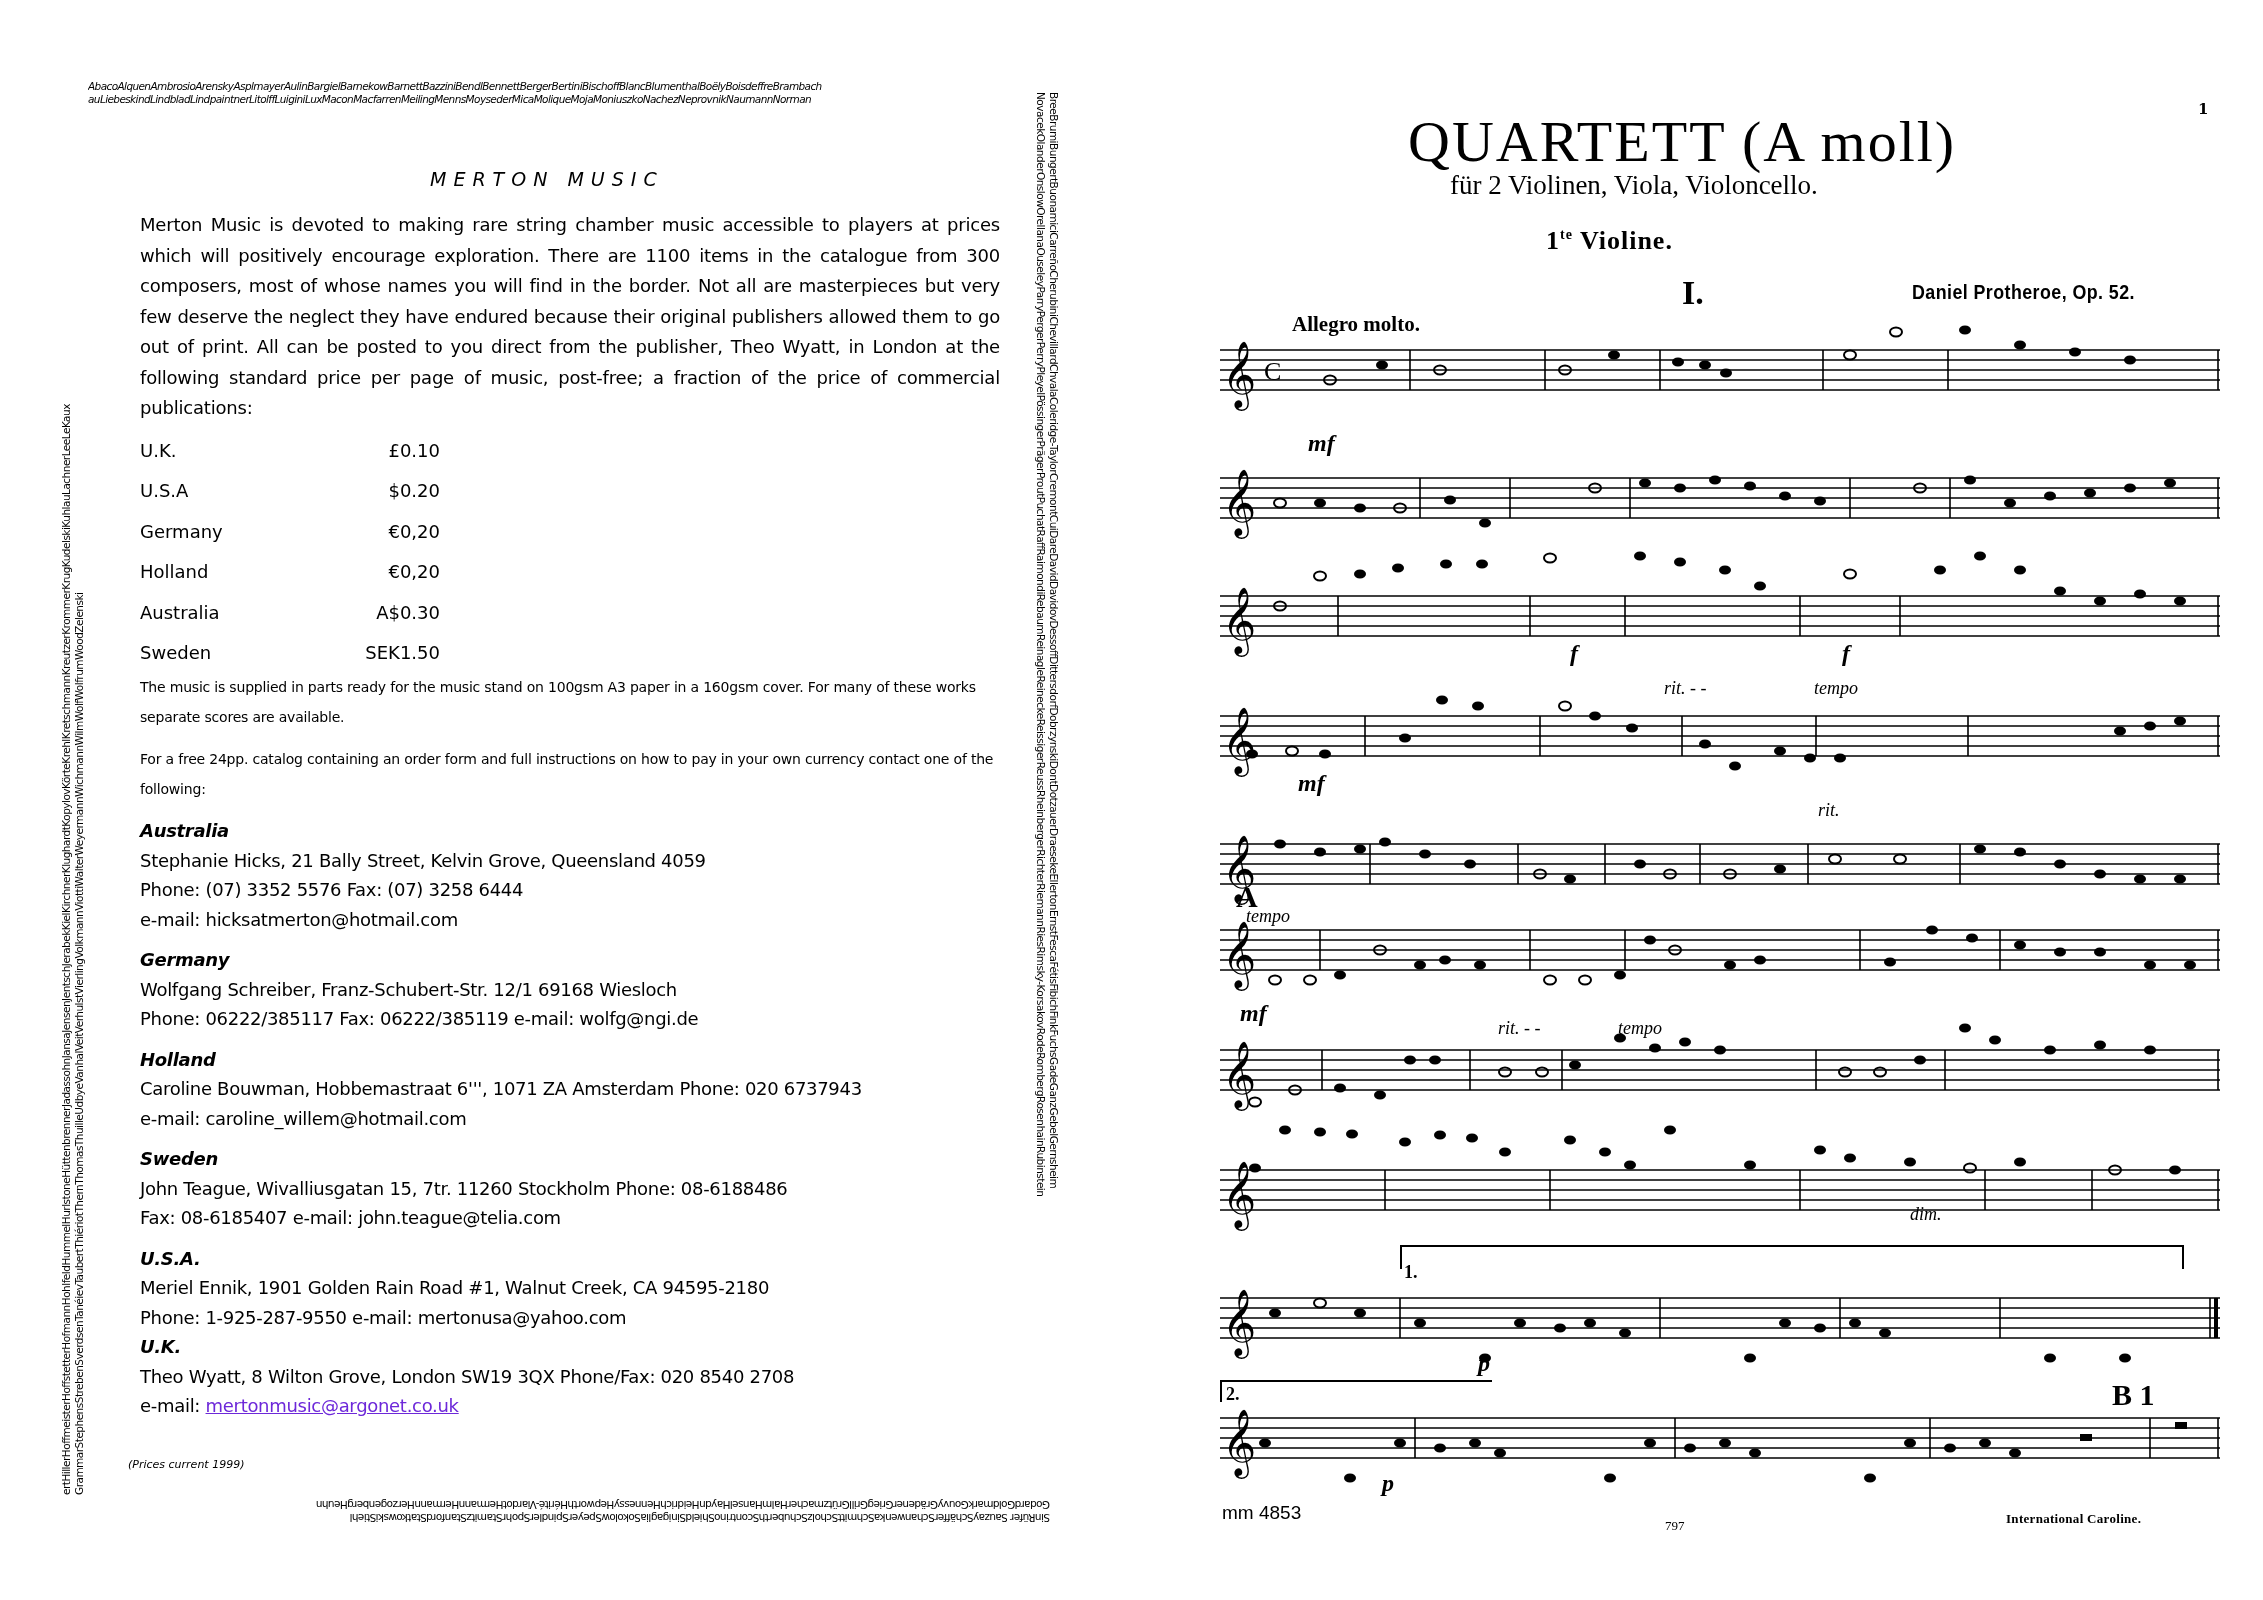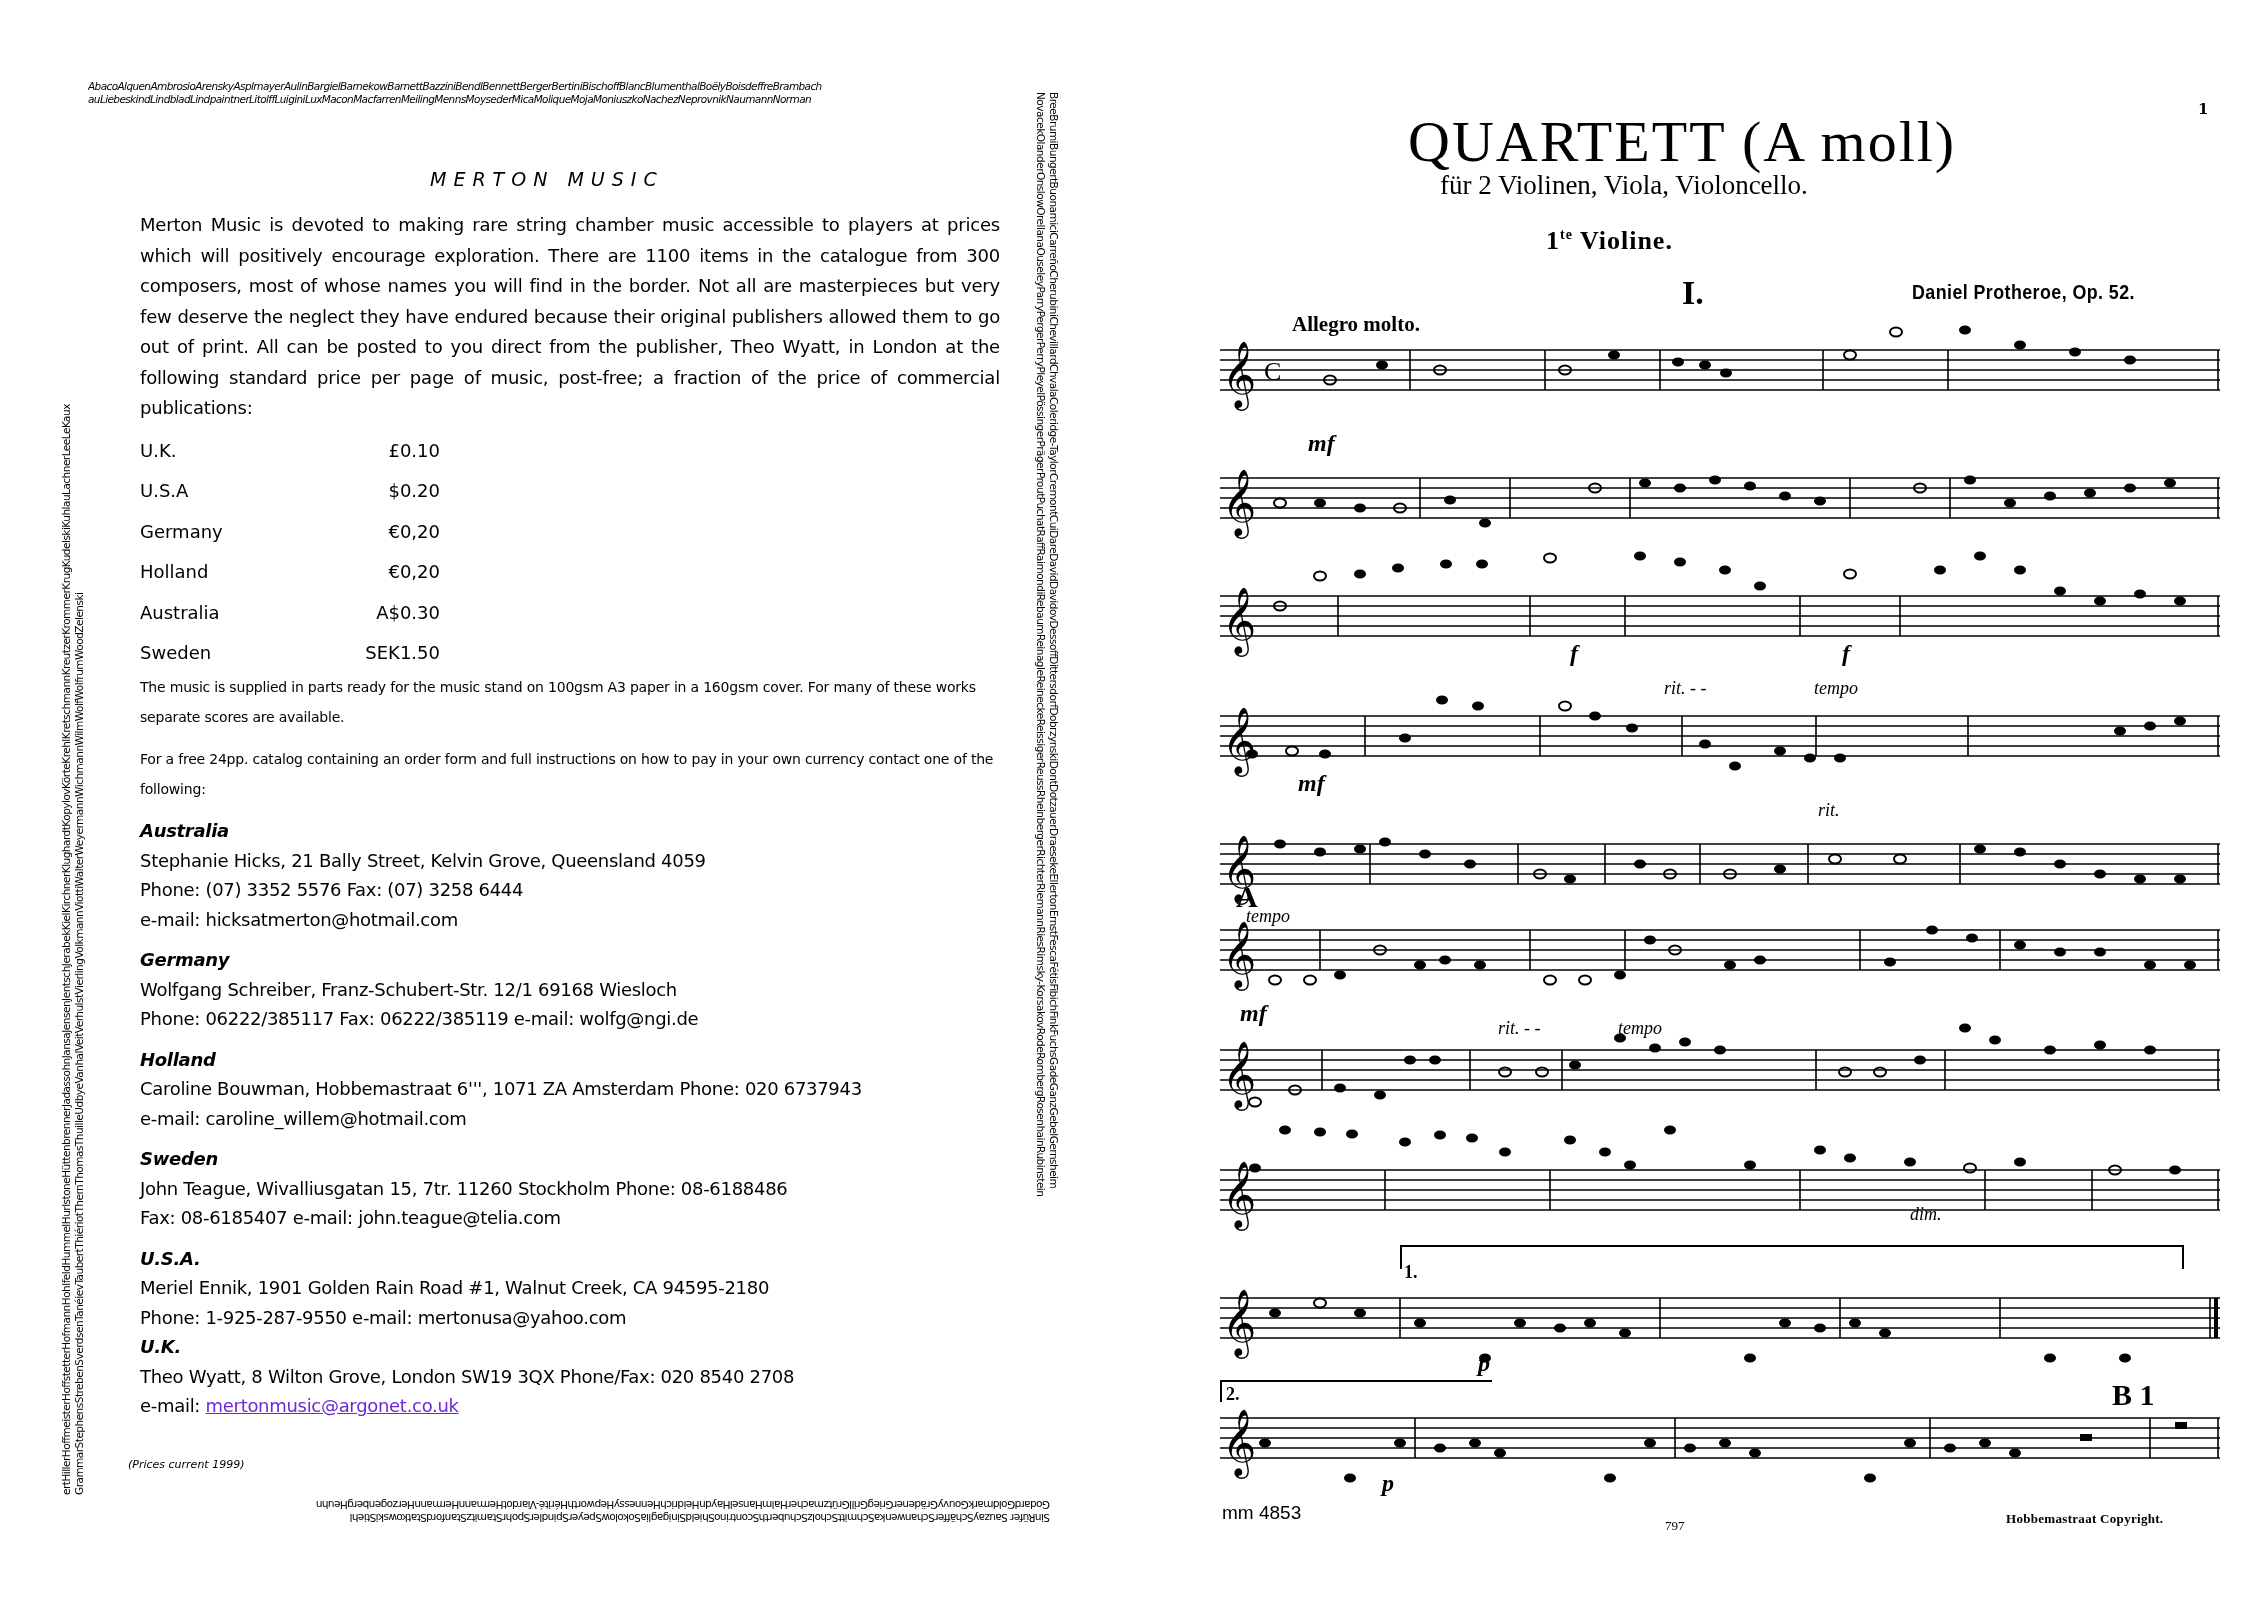--- a/index.html
+++ b/index.html
@@ -25,21 +25,21 @@
   .contact-block.tight { margin-bottom: 0; }
   .contact-country { font-weight: bold; font-style: italic; }
   .contact-line { white-space: nowrap; }
   .email-link { text-decoration: underline; color: #6d28d9; }
   .prices-current { position: absolute; left: 128px; top: 1458px; font-family: "DejaVu Sans", sans-serif; font-size: 11px; font-style: italic; }
 
   
   .right-page { position: absolute; left: 1180px; top: 0; width: 1083px; height: 1600px; }
   .page-number { position: absolute; left: 1018px; top: 100px; font-family: "DejaVu Serif", serif; font-size: 15px; font-weight: bold; }
   .score-title { position: absolute; left: 228px; top: 108px; font-family: "Liberation Serif", serif; font-size: 58px; letter-spacing: 2px; font-weight: normal; }
-  .score-subtitle { position: absolute; left: 260px; top: 170px; font-family: "Liberation Serif", serif; font-size: 27px; }
+  .score-subtitle { position: absolute; left: 270px; top: 170px; font-family: "Liberation Serif", serif; font-size: 27px; }
   .score-part { position: absolute; left: 366px; top: 226px; font-family: "Liberation Serif", serif; font-size: 26px; font-weight: bold; letter-spacing: 1px; }
   .score-part sup { font-size: 14px; }
   .movement { position: absolute; left: 502px; top: 274px; font-family: "Liberation Serif", serif; font-size: 34px; font-weight: bold; }
   .composer { position: absolute; left: 732px; top: 280px; font-family: "Liberation Sans", sans-serif; font-size: 21px; font-weight: bold; letter-spacing: 0.5px; transform: scaleX(0.85); transform-origin: 0 0; }
   .tempo-mark { position: absolute; font-family: "Liberation Serif", serif; font-size: 21px; font-weight: bold; }
   .dyn { position: absolute; font-family: "Liberation Serif", serif; font-style: italic; font-weight: bold; font-size: 24px; }
   .it-text { position: absolute; font-family: "Liberation Serif", serif; font-style: italic; font-size: 18px; }
   .rehearsal { position: absolute; font-family: "Liberation Serif", serif; font-weight: bold; font-size: 30px; }
 
   .staff { position: absolute; left: 40px; width: 1000px; height: 48px; }
@@ -562,14 +562,14 @@
           <ellipse cx="795" cy="75" rx="6" ry="4.5"></ellipse>
           <rect x="860" y="56" width="12" height="7"></rect>
           <rect x="955" y="44" width="12" height="7"></rect>
         </g>
       </svg>
     </div>
   <div class="dyn" style="left:202px;top:1470px;">p</div>
 
   <div class="footer-plate">mm 4853</div>
   <div class="footer-num">797</div>
-  <div class="footer-copy">Hobbemastraat Copyright.</div>
+  <div class="footer-copy">International Caroline.</div>
 </div>
 
 </body></html>

